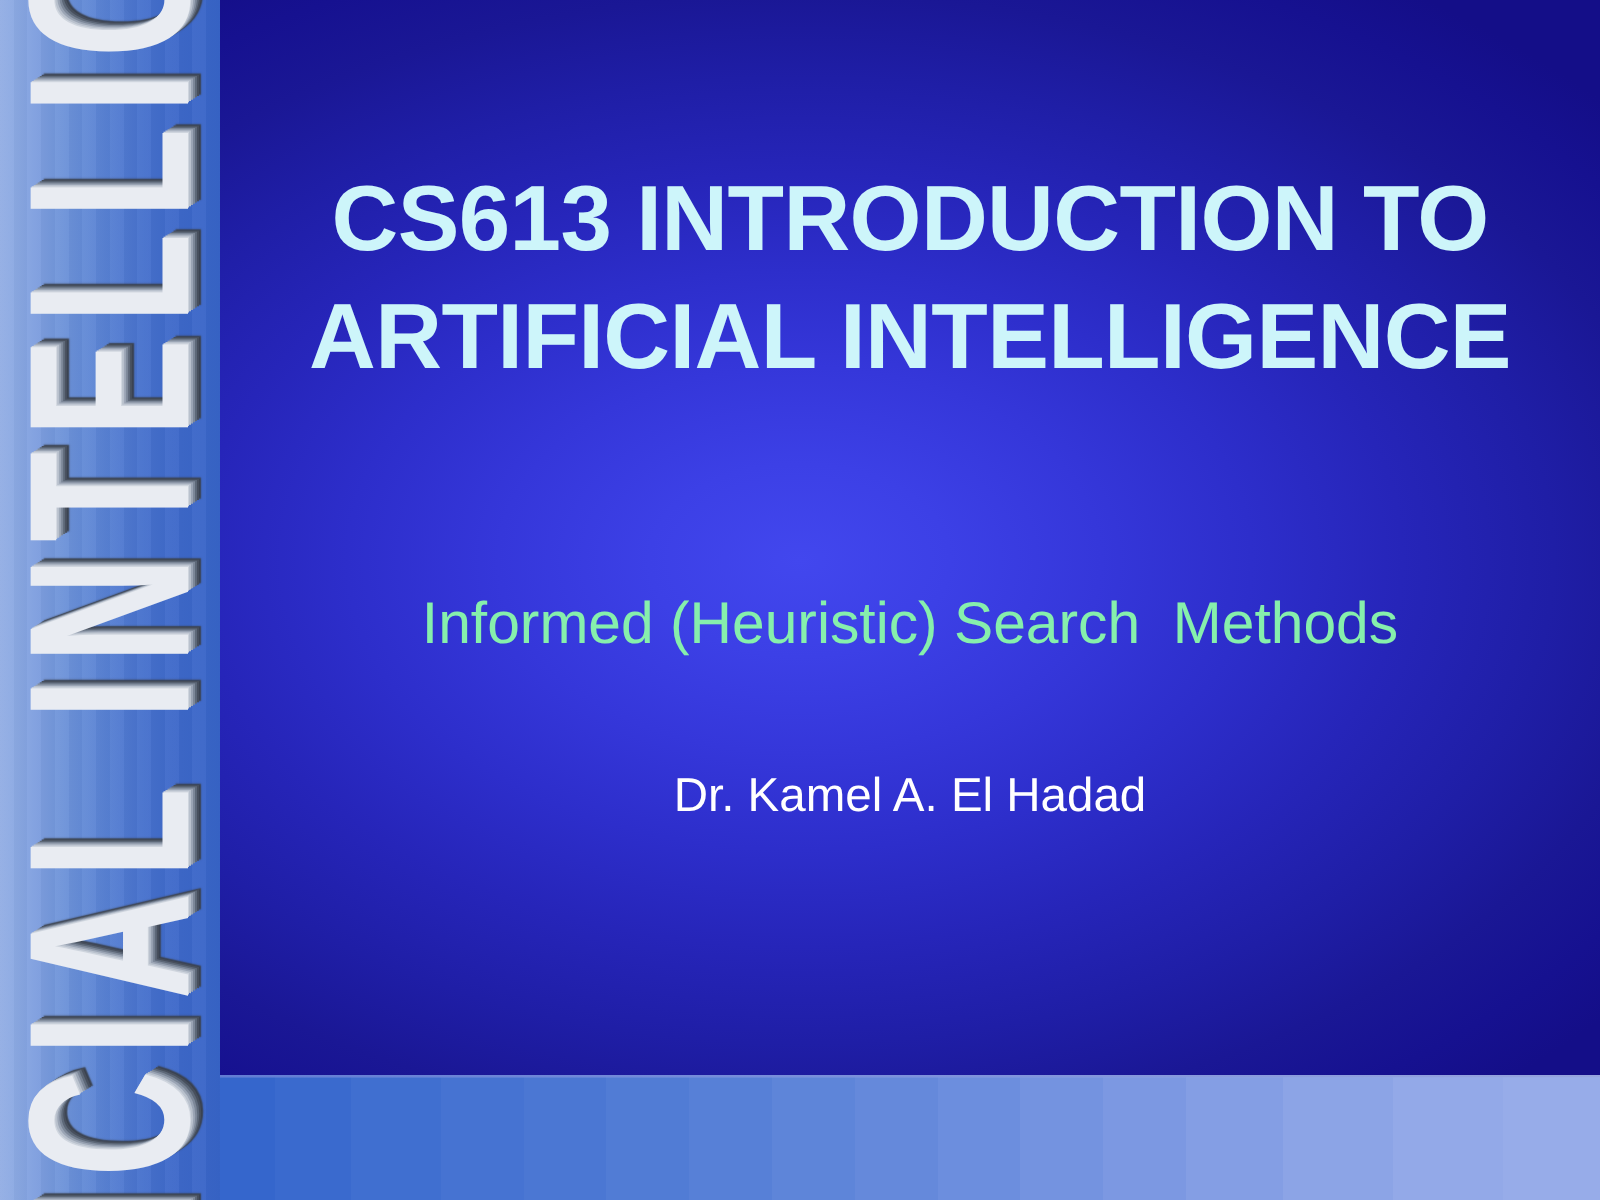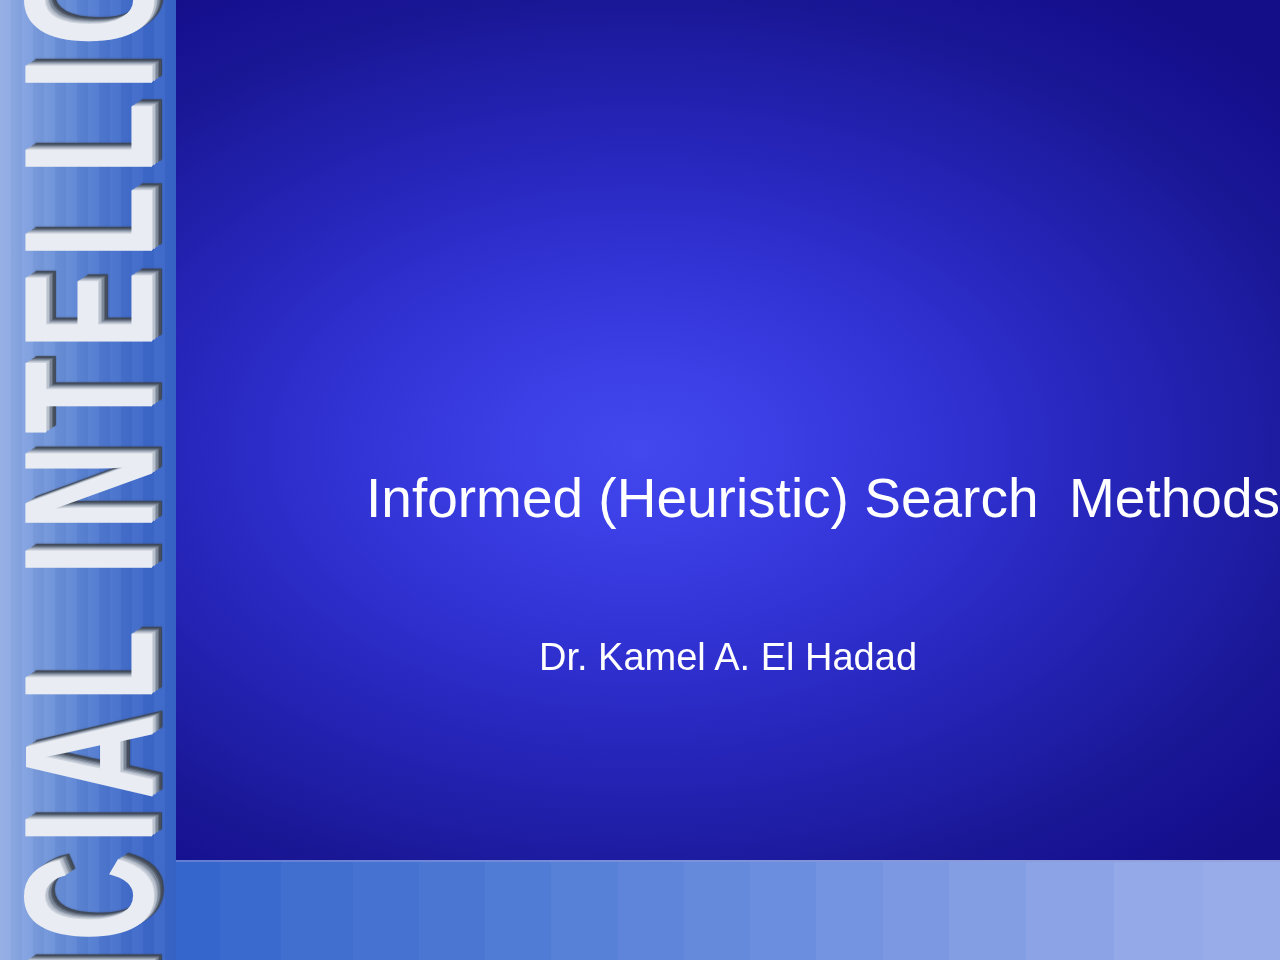--- a/index.html
+++ b/index.html
@@ -183,53 +183,55 @@
     font-family: "Liberation Sans", sans-serif;
     font-weight: normal;
     font-size: 40px;
     line-height: 62px;
     color: #ffffff;
   }
   .sub-spacer { height: 68px; }
   .sub-topic {
     font-family: "Liberation Sans", sans-serif;
     font-weight: normal;
-    font-size: 55px;
+    font-size: 47px;
     line-height: 70px;
-    color: #ffffff;
+    color: #86efac;
     white-space: pre;
-    text-align: right;
   }
   .sub-spacer2 { height: 78px; }
   .sub-author {
     font-family: "Liberation Sans", sans-serif;
     font-weight: normal;
     font-size: 38px;
     line-height: 52px;
     color: #ffffff;
-    margin-top: 20px;
   }
 </style>
 </head>
 <body>
 
 <div id="slide">
 
   <div id="main"></div>
 
   <div id="footer-seam"></div>
   <div id="footer-strip"></div>
 
   <div id="sidebar">
     <div id="sidebar-bands"></div>
     <div id="sidebar-wordmark">
       <span class="wm-inner">ARTIFICIAL INTELLIGENCE</span>
     </div>
   </div>
 
+  <div id="title-block">
+    <div class="title-line">CS613 INTRODUCTION TO</div>
+    <div class="title-line">ARTIFICIAL INTELLIGENCE</div>
+  </div>
 
   <div id="subtitle-block">
     <div class="sub-spacer"></div>
     <div class="sub-topic">Informed (Heuristic) Search  Methods</div>
     <div class="sub-spacer2"></div>
     <div class="sub-author">Dr. Kamel A. El Hadad</div>
   </div>
 
 </div>
 

